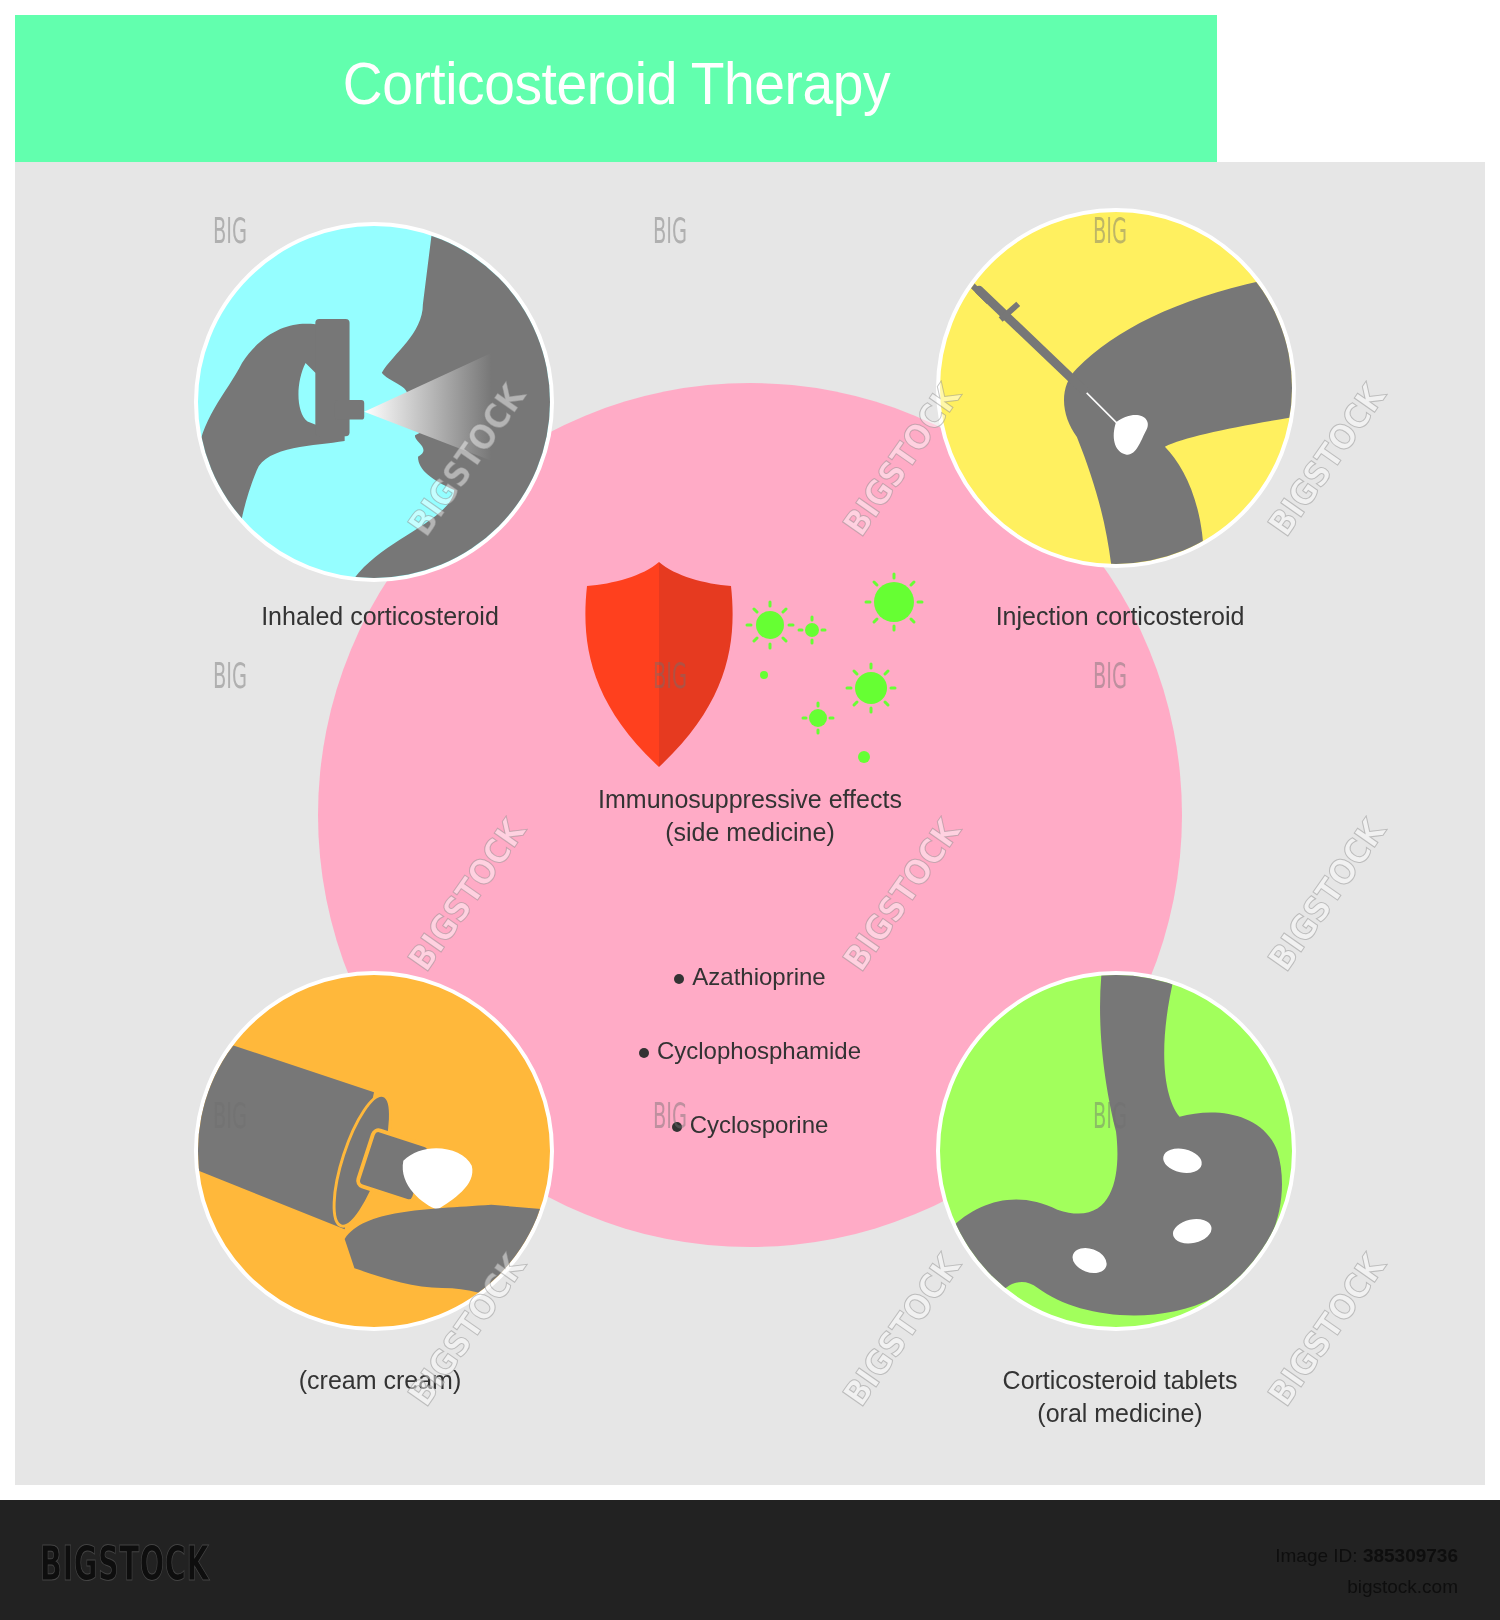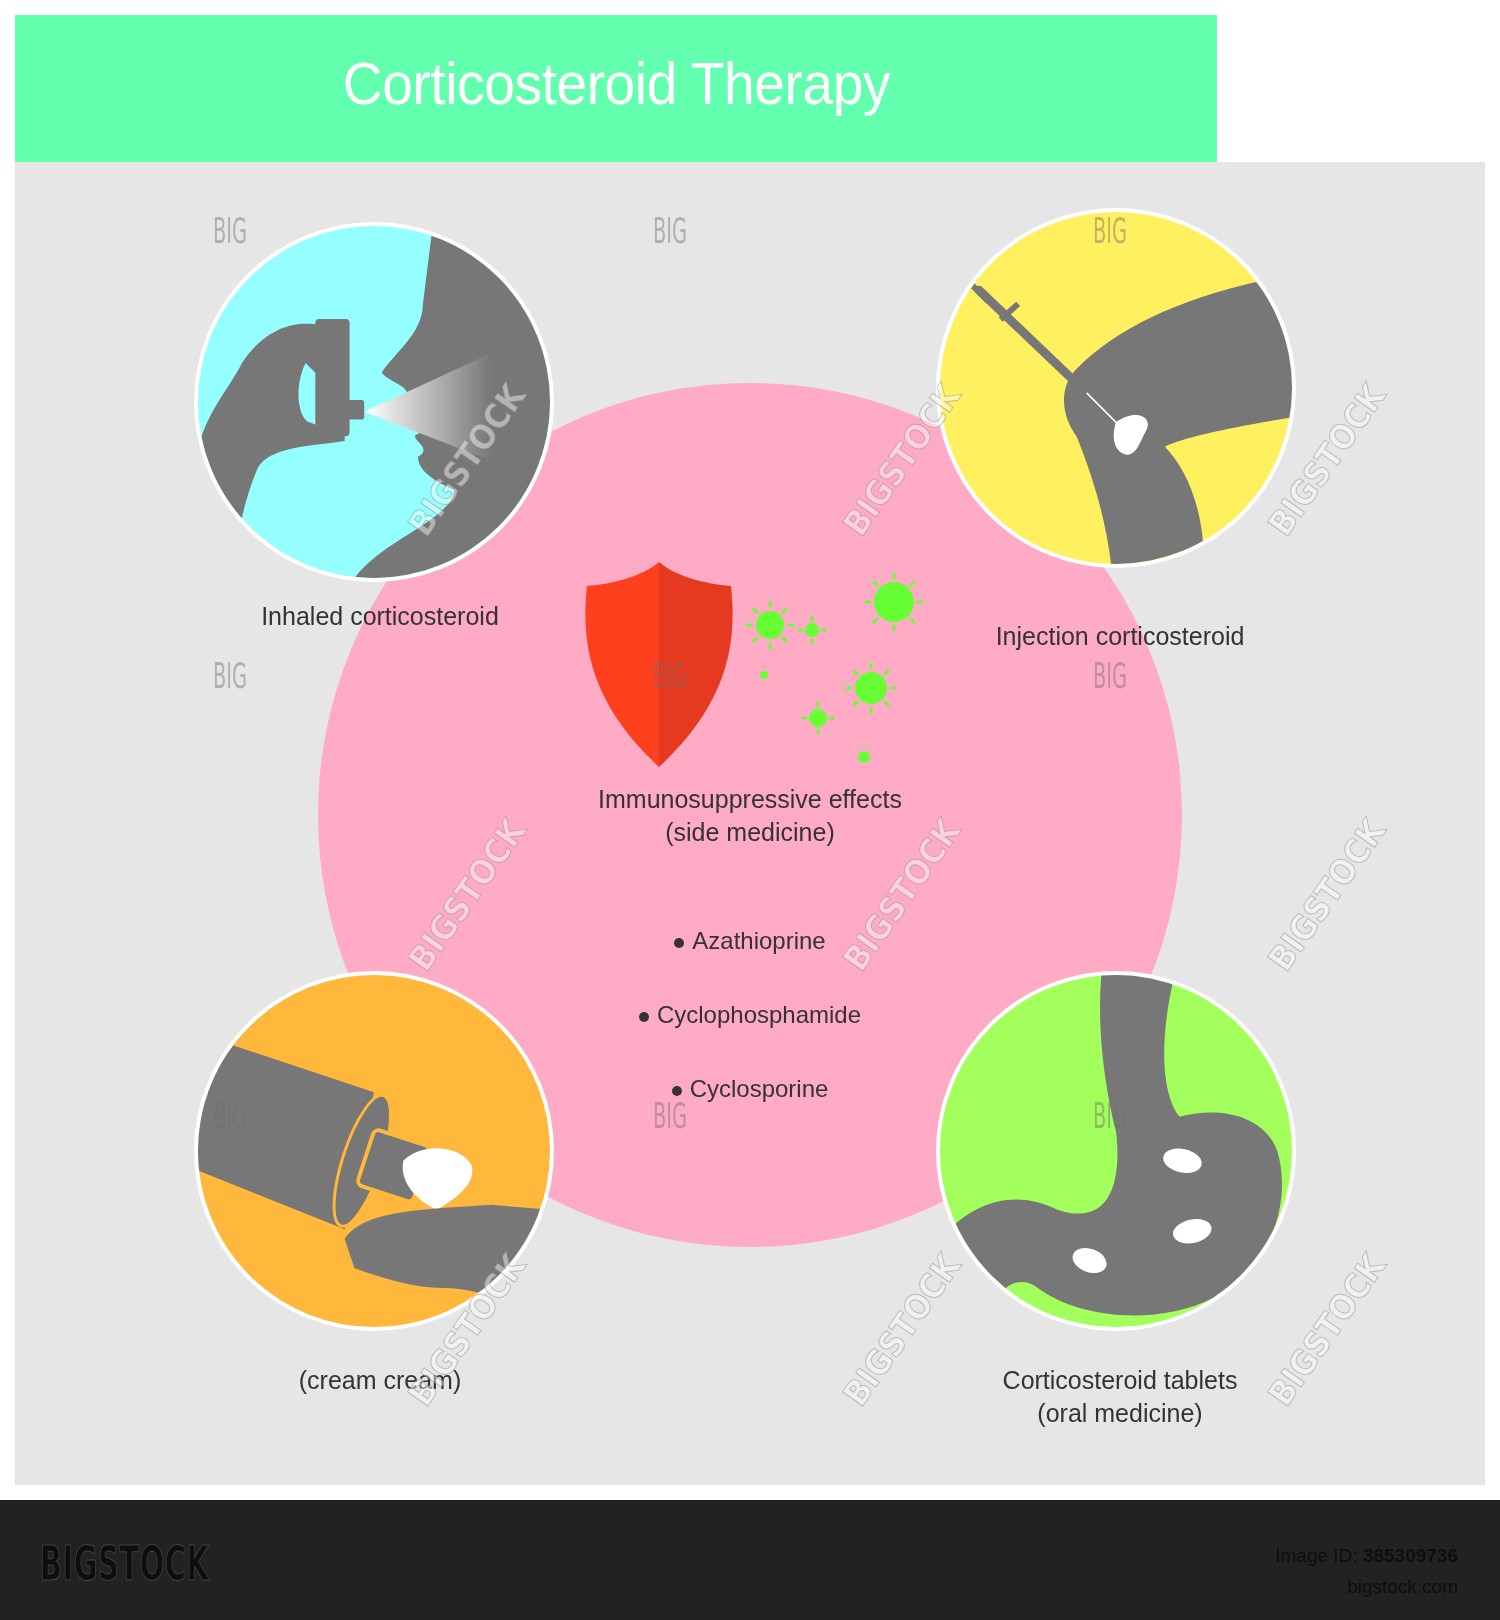--- a/index.html
+++ b/index.html
@@ -5,21 +5,21 @@
   html,body{margin:0;padding:0;}
   body{width:1500px;height:1620px;position:relative;background:#ffffff;overflow:hidden;font-family:"Liberation Sans","DejaVu Sans",sans-serif;}
   .header{position:absolute;left:15px;top:15px;width:1202px;height:147px;background:#62ffae;display:flex;align-items:center;justify-content:center;}
   .header .title{color:#ffffff;font-size:60px;font-family:"Liberation Sans",sans-serif;letter-spacing:-0.5px;transform:scaleX(0.92);margin-top:-10px;}
   .panel{position:absolute;left:15px;top:162px;width:1470px;height:1323px;background:#e6e6e6;}
   .center-circle{position:absolute;left:318px;top:383px;width:864px;height:864px;border-radius:50%;background:#ffabc6;}
   .icon-circle{position:absolute;width:360px;height:360px;border-radius:50%;border:4px solid #ffffff;overflow:hidden;box-sizing:border-box;}
   .icon-circle svg{position:absolute;left:0;top:0;width:100%;height:100%;}
   .label{position:absolute;text-align:center;color:#333333;font-size:25px;line-height:33px;font-family:"Liberation Sans",sans-serif;}
   .center-label{position:absolute;left:500px;width:500px;text-align:center;color:#333333;font-size:25px;line-height:33px;}
-  .drug{position:absolute;left:500px;width:500px;text-align:center;color:#333333;font-size:24px;}
+  .drug{position:absolute;left:500px;width:500px;text-align:center;color:#333333;font-size:24px;margin-top:36px;}
   .drug .bullet{display:inline-block;width:10px;height:10px;border-radius:50%;background:#333;margin-right:8px;vertical-align:middle;}
   .footer{position:absolute;left:0;top:1500px;width:1500px;height:120px;background:#222222;}
   .footer .logo{position:absolute;left:40px;top:35px;font-size:48px;font-weight:bold;color:#0e0e0e;font-family:"DejaVu Sans",sans-serif;transform:scaleX(0.6);transform-origin:left top;letter-spacing:1px;-webkit-text-stroke:1px #444;}
   .footer .meta{position:absolute;right:42px;top:40px;text-align:right;color:#0e0e0e;font-size:19px;line-height:31px;}
   .footer .meta b{font-weight:bold;}
   .wm{position:absolute;color:rgba(120,120,120,0.35);font-size:34px;font-family:"DejaVu Sans Condensed","DejaVu Sans",sans-serif;pointer-events:none;letter-spacing:0;}
   .wm-big{font-size:36px;transform:scaleX(0.6);transform-origin:left top;color:rgba(110,110,110,0.45);}
   .wm-diag{transform:rotate(-55deg);transform-origin:left top;color:rgba(255,255,255,0.45);-webkit-text-stroke:1px rgba(130,130,130,0.45);font-weight:bold;}
 </style>
 </head>
@@ -86,21 +86,21 @@
 
 <div class="icon-circle" style="left:936px;top:208px;background:#fff05f;">
   <svg viewBox="0 0 360 360">
     <path d="M330 70 C240 90 180 120 140 160 C120 180 125 210 140 230 C160 280 170 320 175 360 L270 360 C270 300 250 260 230 240 C250 230 300 220 360 210 L360 60 Z" fill="#777777"></path>
     <path d="M40 80 L150 185" stroke="#777777" stroke-width="9" stroke-linecap="round"></path>
     <path d="M30 72 L50 92 M62 110 L80 94" stroke="#777777" stroke-width="6"></path>
     <path d="M150 185 L185 220" stroke="#ffffff" stroke-width="1.5"></path>
     <path d="M180 215 C200 200 220 210 210 225 C205 235 200 250 190 248 C178 245 175 230 180 215 Z" fill="#ffffff"></path>
   </svg>
 </div>
-<div class="label" style="left:920px;width:400px;top:620px;">
+<div class="label" style="left:920px;width:400px;top:600px;">
     <div>Injection corticosteroid</div>
   </div>
 
 <div class="icon-circle" style="left:194px;top:971px;background:#ffb83b;">
   <svg viewBox="0 0 360 360">
     <path d="M0 60 L180 120 L150 260 L0 200 Z" fill="#777777"></path>
     <ellipse cx="168" cy="190" rx="20" ry="70" transform="rotate(18 168 190)" fill="#777777" stroke="#ffb83b" stroke-width="3"></ellipse>
     <g stroke="#ffb83b" stroke-width="4" fill="#777777">
       <rect x="170" y="165" width="60" height="60" rx="6" transform="rotate(18 200 195)"></rect>
     </g>

